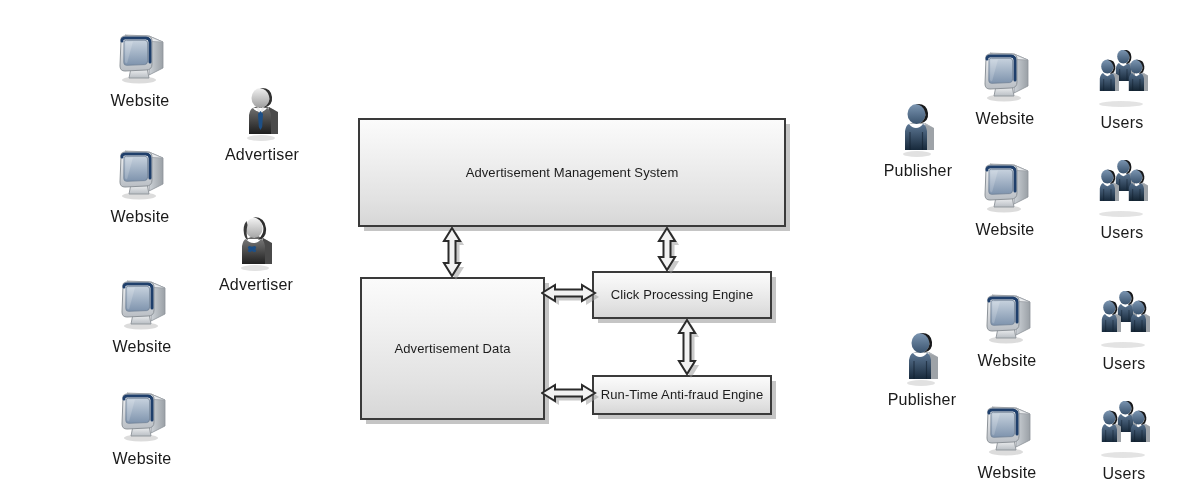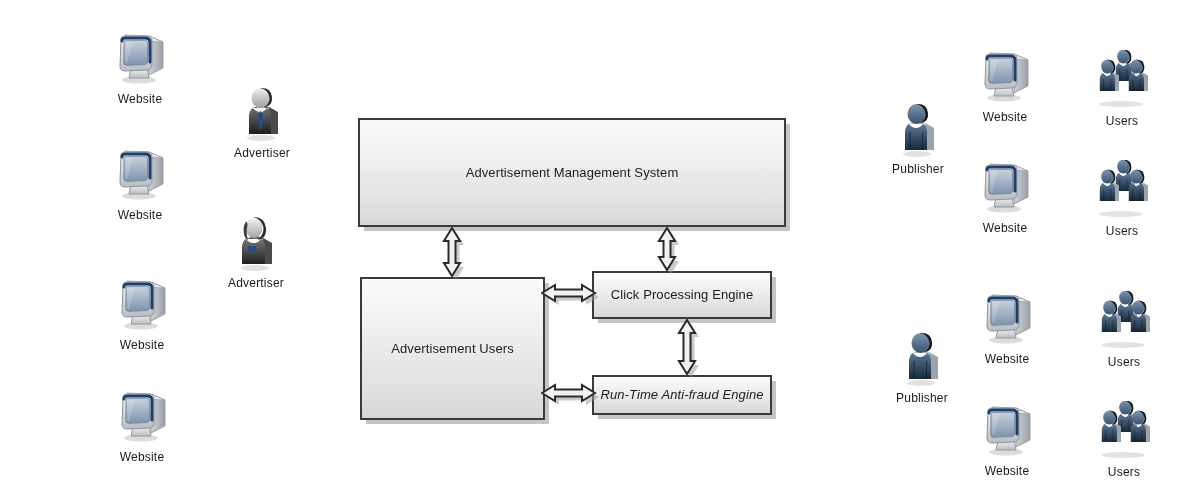--- a/index.html
+++ b/index.html
@@ -45,46 +45,46 @@
     text-align: center;
   }
   .node .glyph {
     position: relative;
     height: 62px;
     width: 96px;
     margin: 0 auto;
   }
   .node .glyph svg { display: block; margin: 0 auto; }
   .node .nlabel {
-    font-size: 12px;
+    font-size: 16px;
     color: #1a1a1a;
     margin-top: 2px;
     white-space: nowrap;
     letter-spacing: .2px;
   }
 
   
   .arrow { position: absolute; }
   .arrow svg { display: block; }
 </style>
 </head>
 <body>
 
 <div id="canvas">
 
   <div class="pbox" id="box-ams" style="left: 358px; top: 118px; width: 428px; height: 109px;">
     <span class="plabel">Advertisement Management System</span>
   </div>
   <div class="pbox" id="box-addata" style="left: 360px; top: 277px; width: 185px; height: 143px;">
-    <span class="plabel">Advertisement Users</span>
+    <span class="plabel">Advertisement Data</span>
   </div>
   <div class="pbox" id="box-clickeng" style="left: 592px; top: 271px; width: 180px; height: 48px;">
     <span class="plabel">Click Processing Engine</span>
   </div>
-  <div class="pbox" id="box-fraudeng" style="left: 592px; top: 375px; width: 180px; height: 40px; font-style: italic;">
+  <div class="pbox" id="box-fraudeng" style="left: 592px; top: 375px; width: 180px; height: 40px;">
     <span class="plabel">Run-Time Anti-fraud Engine</span>
   </div>
 
   <div class="arrow" id="arr-0" style="left: 440px; top: 227px;">
       <svg width="29" height="55" viewBox="0 0 29 55">
     <polygon points="12,1 20.060000000000002,14 15.5,14 15.5,36 20.060000000000002,36 12,49 3.9399999999999995,36 8.5,36 8.5,14 3.9399999999999995,14" transform="translate(4,4)" fill="#969696" opacity="0.5"></polygon>
     <polygon points="12,1 20.060000000000002,14 15.5,14 15.5,36 20.060000000000002,36 12,49 3.9399999999999995,36 8.5,36 8.5,14 3.9399999999999995,14" fill="#f2f2f2" stroke="#2b2b2b" stroke-width="2" stroke-linejoin="miter"></polygon>
   </svg>
     </div>
   <div class="arrow" id="arr-1" style="left: 655px; top: 227px;">

